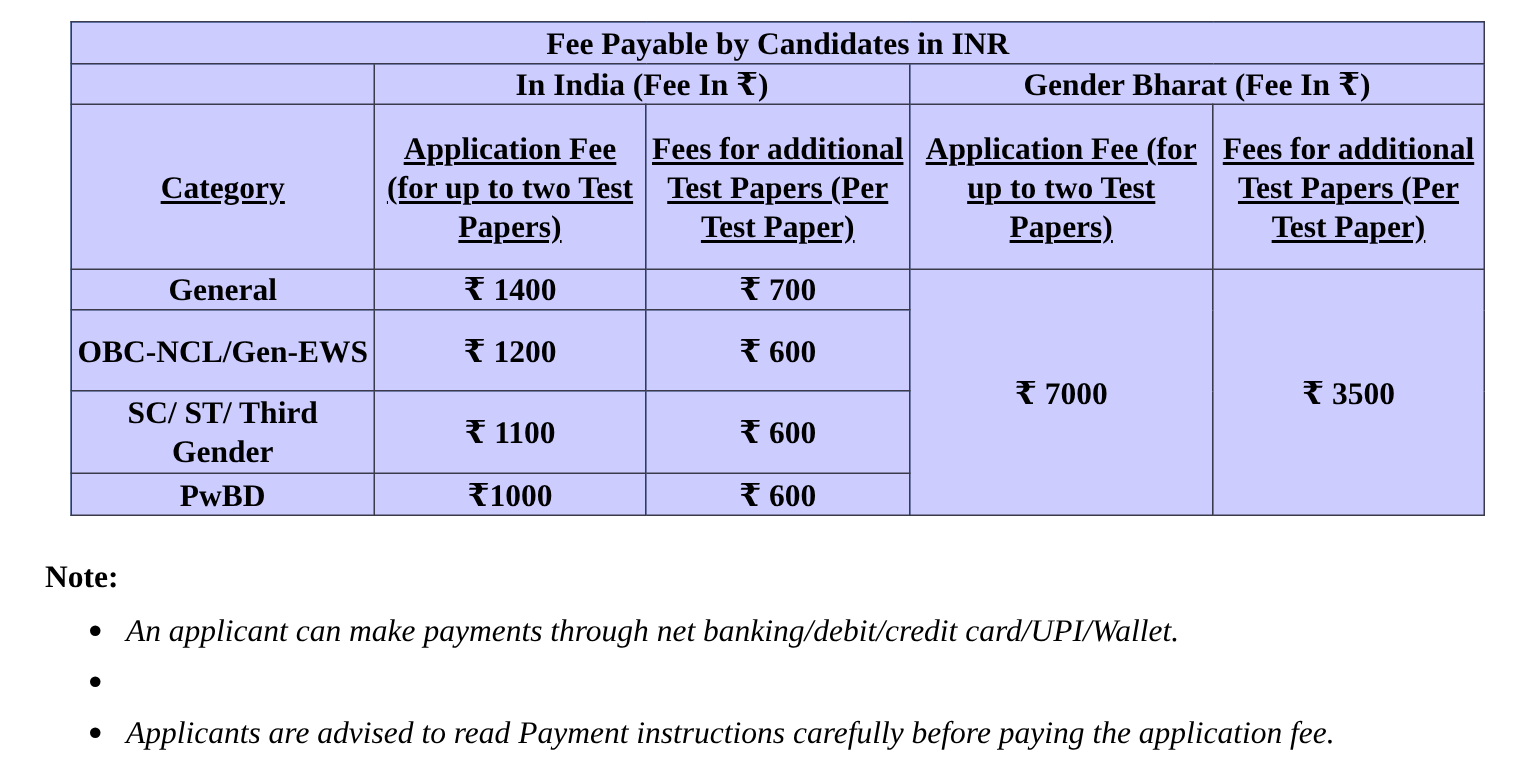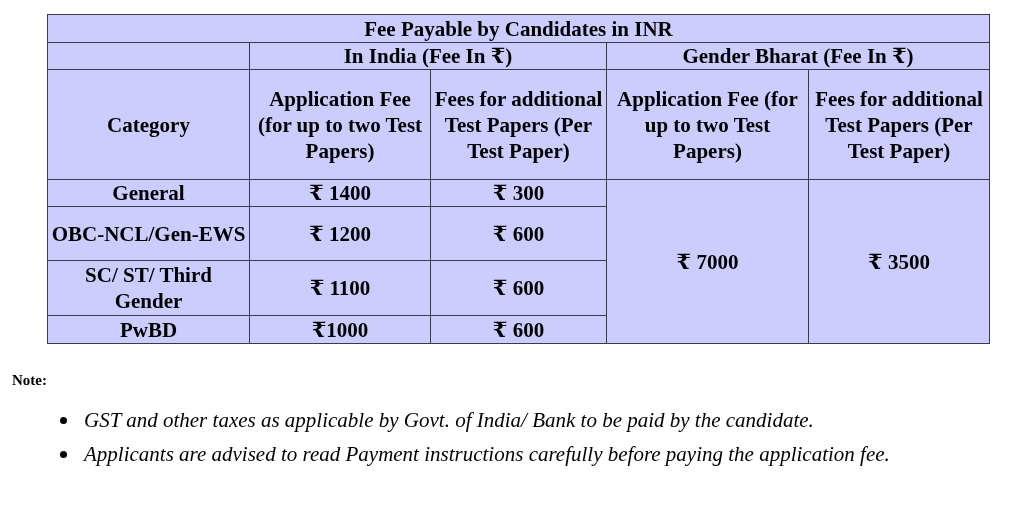--- a/index.html
+++ b/index.html
@@ -5,26 +5,26 @@
   html, body { margin:0; padding:0; background:#ffffff; }
   body { width:1024px; height:515px; position:relative; overflow:hidden;
          font-family:"Liberation Serif","DejaVu Serif",serif; color:#000; }
   .fee-table { position:absolute; left:47px; top:14px; border-collapse:collapse;
                table-layout:fixed; background:#3b82f6; }
   .fee-table td { border:1.5px solid #3a3a4a; text-align:center; vertical-align:middle;
                   font-weight:bold; font-size:21px; line-height:26px; padding:0 2px;
                   background:#ccccff; }
   .fee-table tr.r-title td { height:27px; }
   .fee-table tr.r-region td { height:26px; }
-  .fee-table tr.r-head td { height:109px; }
+  .fee-table tr.r-head td { height:109px;text-decoration:underline; }
   .fee-table tr.r-gen td { height:26px; }
   .fee-table tr.r-obc td { height:53px; }
   .fee-table tr.r-sc td { height:54px; }
   .fee-table tr.r-pwbd td { height:27px; }
-  .note { position:absolute; left:12px; top:372px; font-weight:bold; font-size:15px; }
+  .note { position:absolute; left:30px; top:372px; font-weight:bold; font-size:21px; }
   .notes-list { position:absolute; left:60px; top:405px; margin:0; padding:0; list-style:none;
                 font-style:italic; font-size:21px; }
   .notes-list li { position:relative; padding-left:24px; height:34px; line-height:30px; white-space:nowrap; }
   .bullet { position:absolute; left:0; top:12px; width:7px; height:7px; border-radius:50%; background:#000; }
 </style>
 </head>
 <body>
 
 <table class="fee-table">
   <colgroup>
@@ -46,21 +46,21 @@
   <tr class="r-head">
     <td>Category</td>
     <td>Application Fee (for up to two Test Papers)</td>
     <td>Fees for additional Test Papers (Per Test Paper)</td>
     <td>Application Fee (for up to two Test Papers)</td>
     <td>Fees for additional Test Papers (Per Test Paper)</td>
   </tr>
   <tr class="r-gen">
     <td>General</td>
     <td>₹ 1400</td>
-    <td>₹ 300</td>
+    <td>₹ 700</td>
     <td rowspan="4">₹ 7000</td>
     <td rowspan="4">₹ 3500</td>
   </tr>
   <tr class="r-obc">
     <td>OBC-NCL/Gen-EWS</td>
     <td>₹ 1200</td>
     <td>₹ 600</td>
   </tr>
   <tr class="r-sc">
     <td>SC/ ST/ Third Gender</td>
@@ -72,19 +72,22 @@
     <td>₹1000</td>
     <td>₹ 600</td>
   </tr>
 </tbody>
   </table>
 
 <div class="note">Note:</div>
 <ul class="notes-list">
   <li>
     <span class="bullet"></span>
-    <span>GST and other taxes as applicable by Govt. of India/ Bank to be paid by the candidate.</span>
+    <span>An applicant can make payments through net banking/debit/credit card/UPI/Wallet.</span>
+  </li>
+  <li>
+    <span class="bullet"></span>
   </li>
   <li>
     <span class="bullet"></span>
     <span>Applicants are advised to read Payment instructions carefully before paying the application fee.</span>
   </li>
 </ul>
 
 </body></html>

